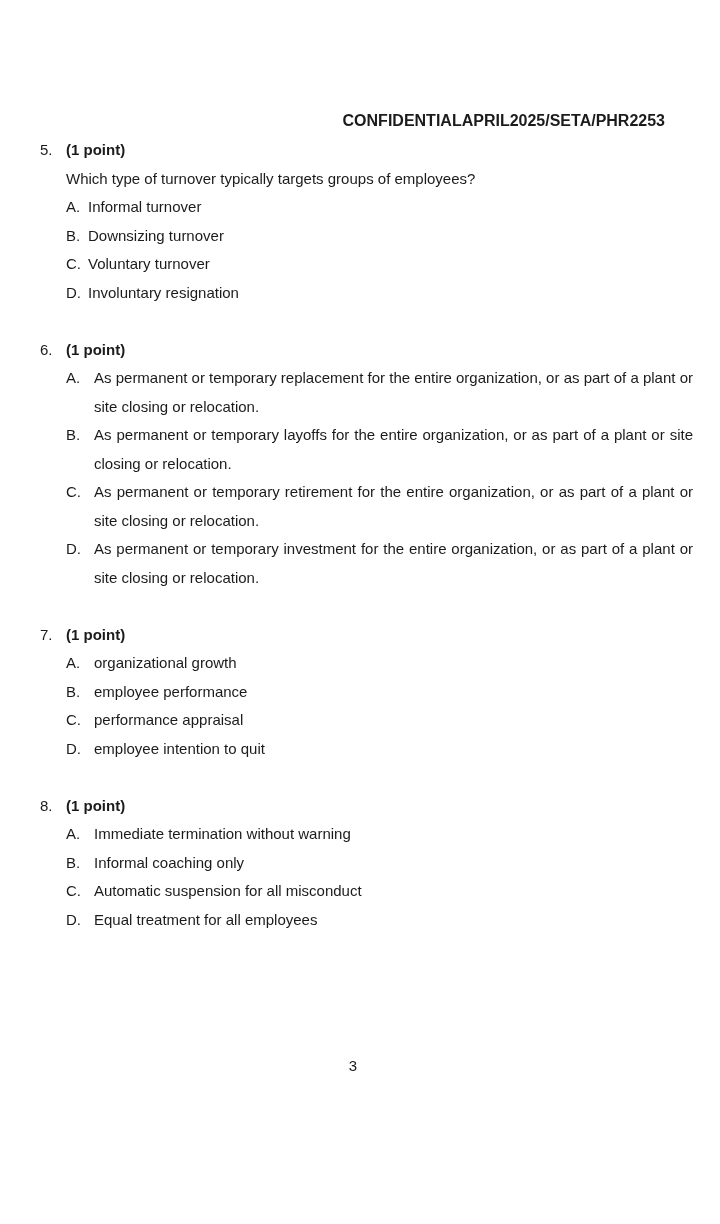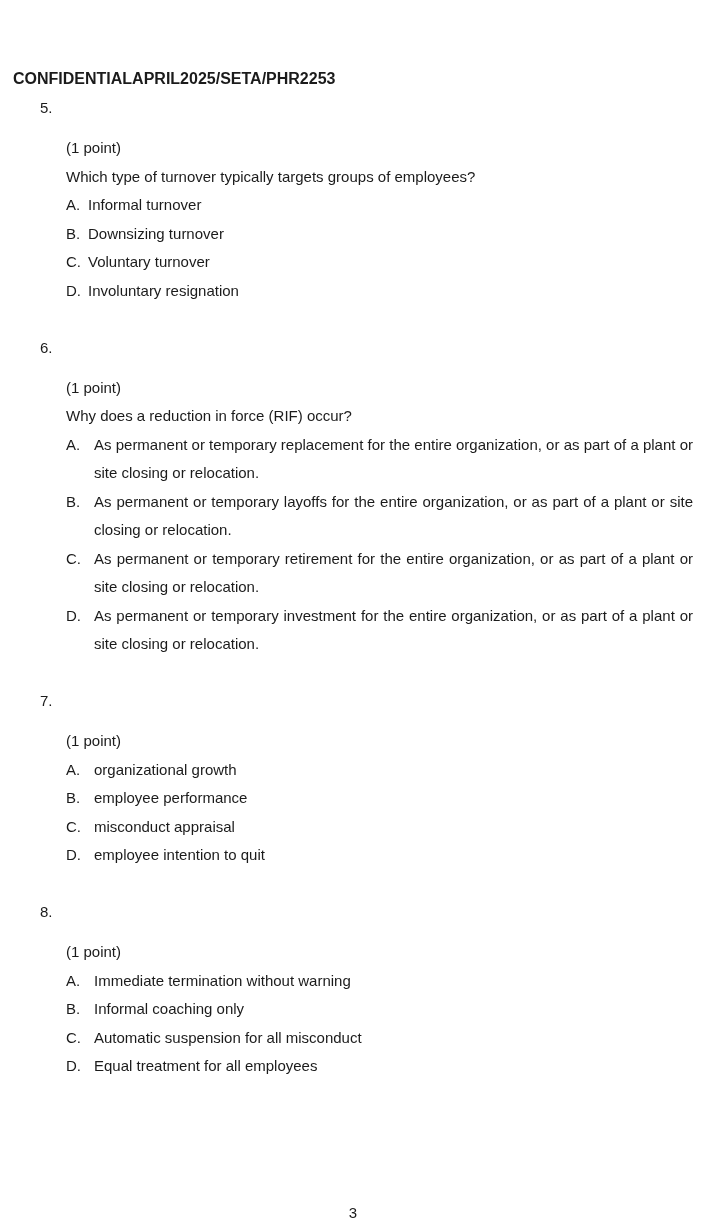--- a/index.html
+++ b/index.html
@@ -10,47 +10,47 @@
     height: 1224px;
     background: #ffffff;
     color: #1b1b1b;
     font-family: "Liberation Sans", sans-serif;
     font-size: 15px;
     line-height: 28.5px;
     overflow: hidden;
   }
   .header {
     display: flex;
-    justify-content: flex-start;
+    justify-content: flex-end;
     align-items: baseline;
     padding: 68px 55px 0 13px;
     font-weight: bold;
     font-size: 16px;
     line-height: 22px;
+    margin-top: 42px;
   }
   .questions {
     padding: 4px 27px 0 40px;
   }
   .question {
     display: flex;
   }
   .question + .question {
     margin-top: 28.5px;
   }
   .qnum {
     width: 26px;
     flex-shrink: 0;
   }
   .qbody {
     flex: 1;
     min-width: 0;
   }
   .points {
-    font-weight: normal;
-    margin-top: 40px;
+    font-weight: bold;
   }
   .option {
     display: flex;
   }
   .opt-letter {
     flex-shrink: 0;
   }
   .q-tight .opt-letter { width: 22px; }
   .q-wide  .opt-letter { width: 28px; }
   .opt-text {
@@ -100,21 +100,20 @@
           <span class="opt-letter">D.</span>
           <span class="opt-text">Involuntary resignation</span>
         </div>
       </div>
     </div>
 
     <div class="question q-wide q-justify">
       <div class="qnum">6.</div>
       <div class="qbody">
         <div class="points">(1 point)</div>
-        <div class="qtext">Why does a reduction in force (RIF) occur?</div>
         <div class="option">
           <span class="opt-letter">A.</span>
           <span class="opt-text">As permanent or temporary replacement for the entire organization, or as part of a plant or site closing or relocation.</span>
         </div>
         <div class="option">
           <span class="opt-letter">B.</span>
           <span class="opt-text">As permanent or temporary layoffs for the entire organization, or as part of a plant or site closing or relocation.</span>
         </div>
         <div class="option">
           <span class="opt-letter">C.</span>
@@ -134,21 +133,21 @@
         <div class="option">
           <span class="opt-letter">A.</span>
           <span class="opt-text">organizational growth</span>
         </div>
         <div class="option">
           <span class="opt-letter">B.</span>
           <span class="opt-text">employee performance</span>
         </div>
         <div class="option">
           <span class="opt-letter">C.</span>
-          <span class="opt-text">misconduct appraisal</span>
+          <span class="opt-text">performance appraisal</span>
         </div>
         <div class="option">
           <span class="opt-letter">D.</span>
           <span class="opt-text">employee intention to quit</span>
         </div>
       </div>
     </div>
 
     <div class="question q-wide">
       <div class="qnum">8.</div>

